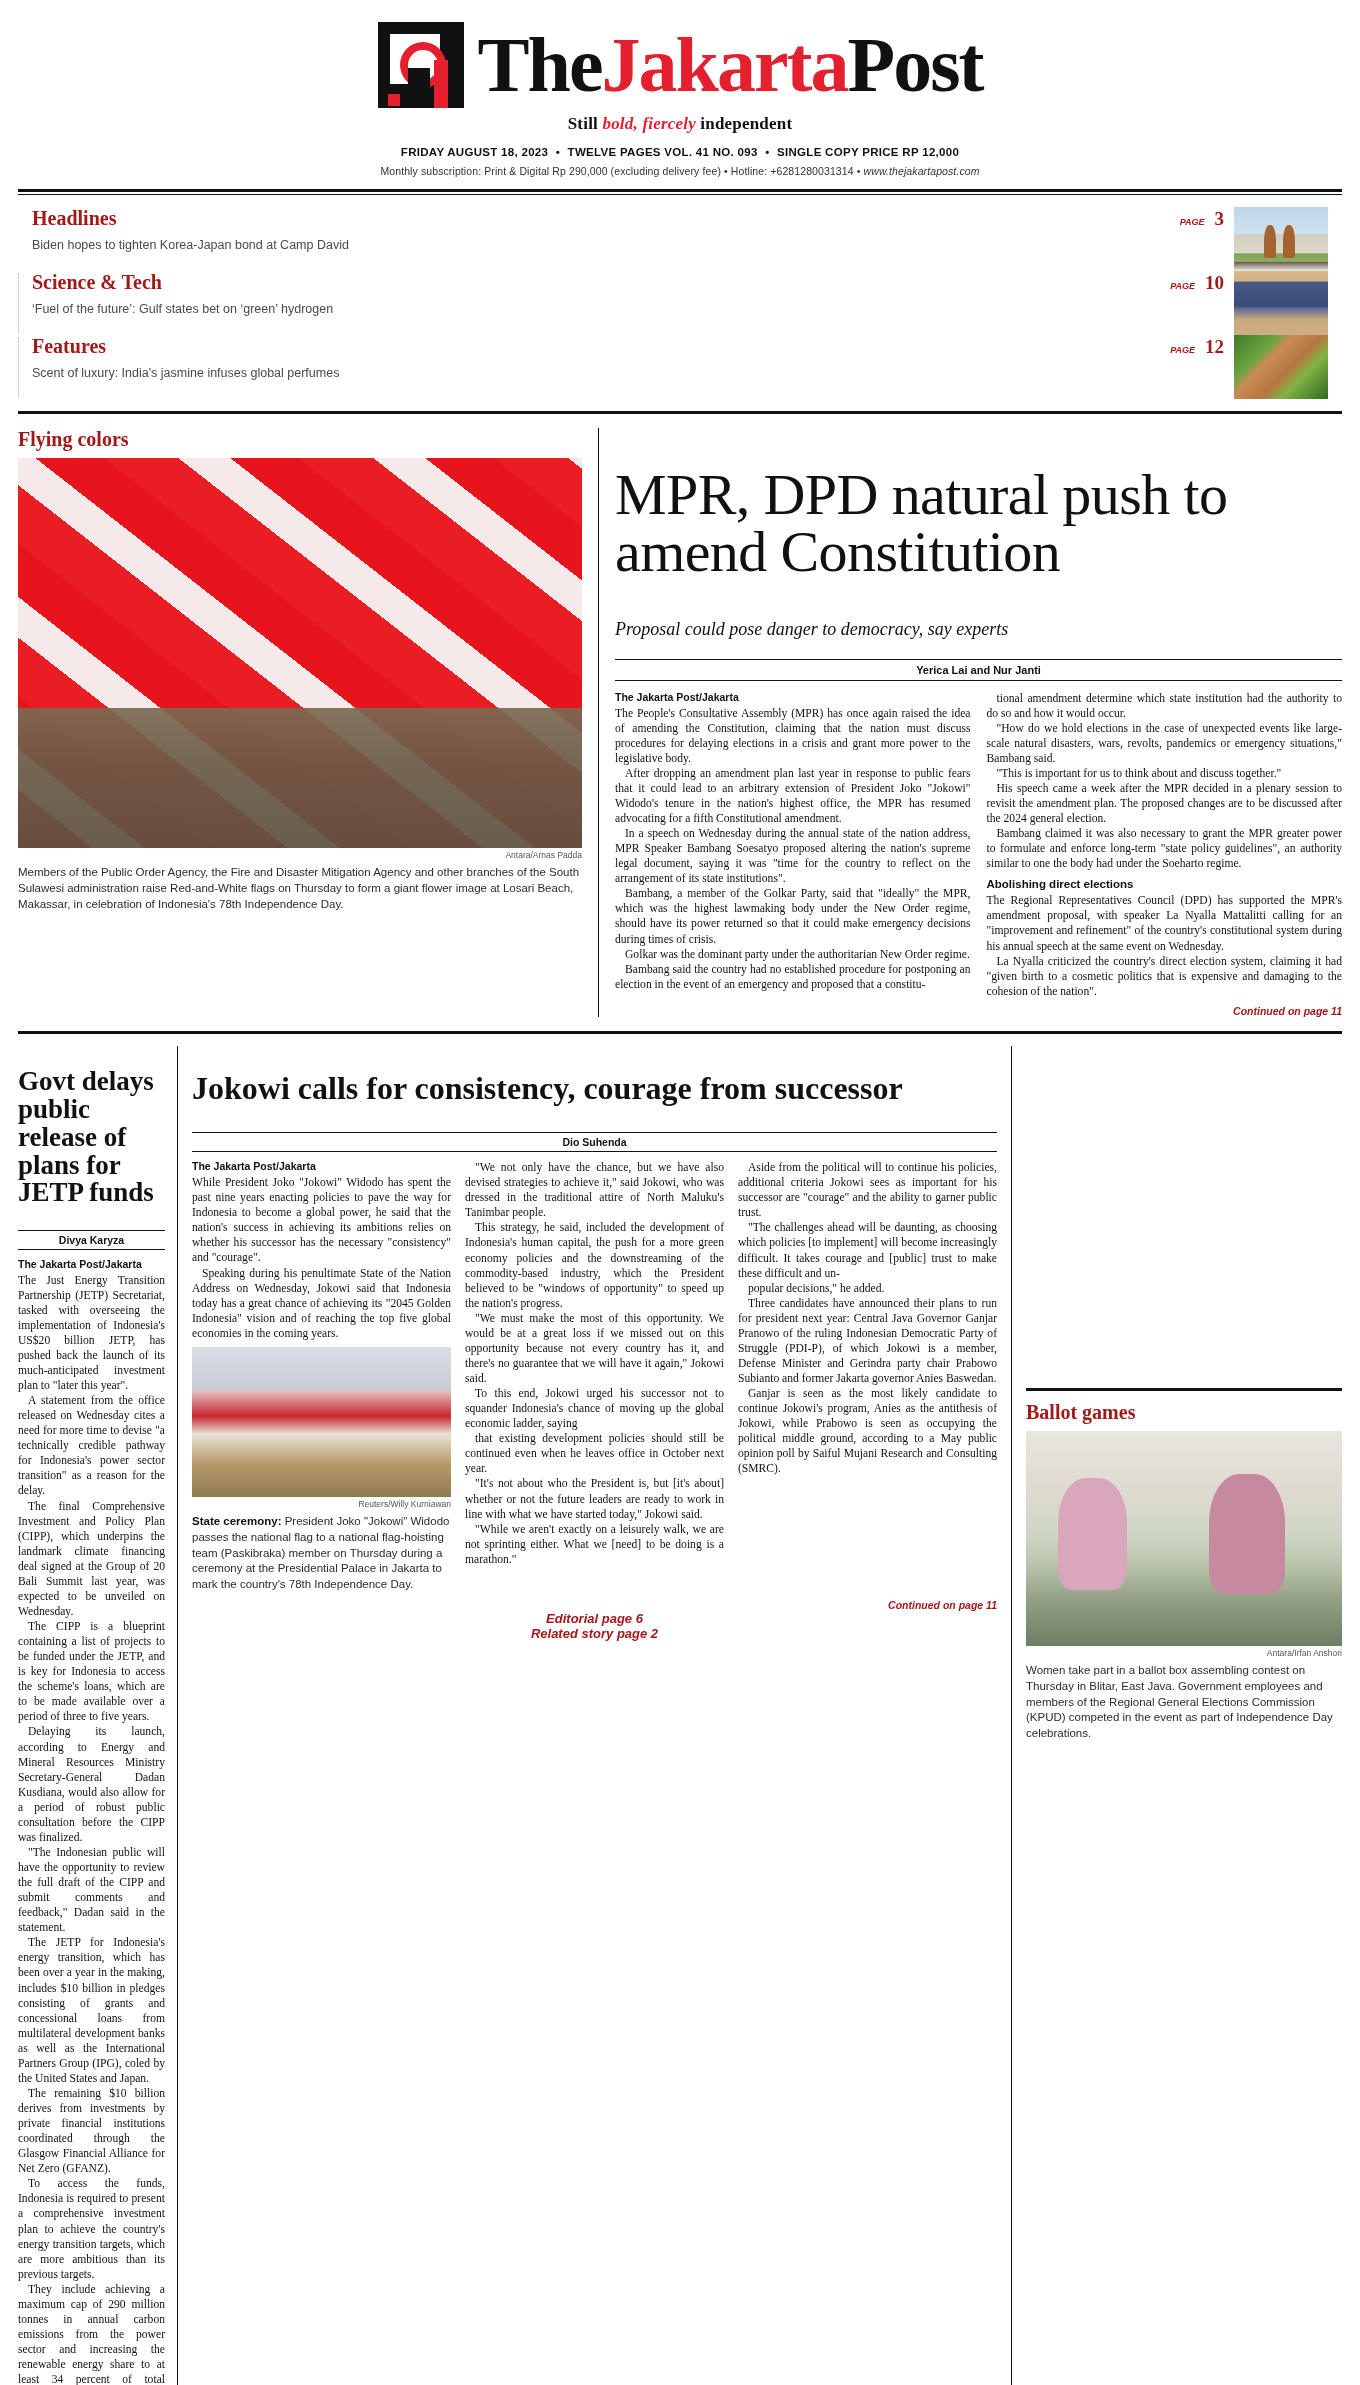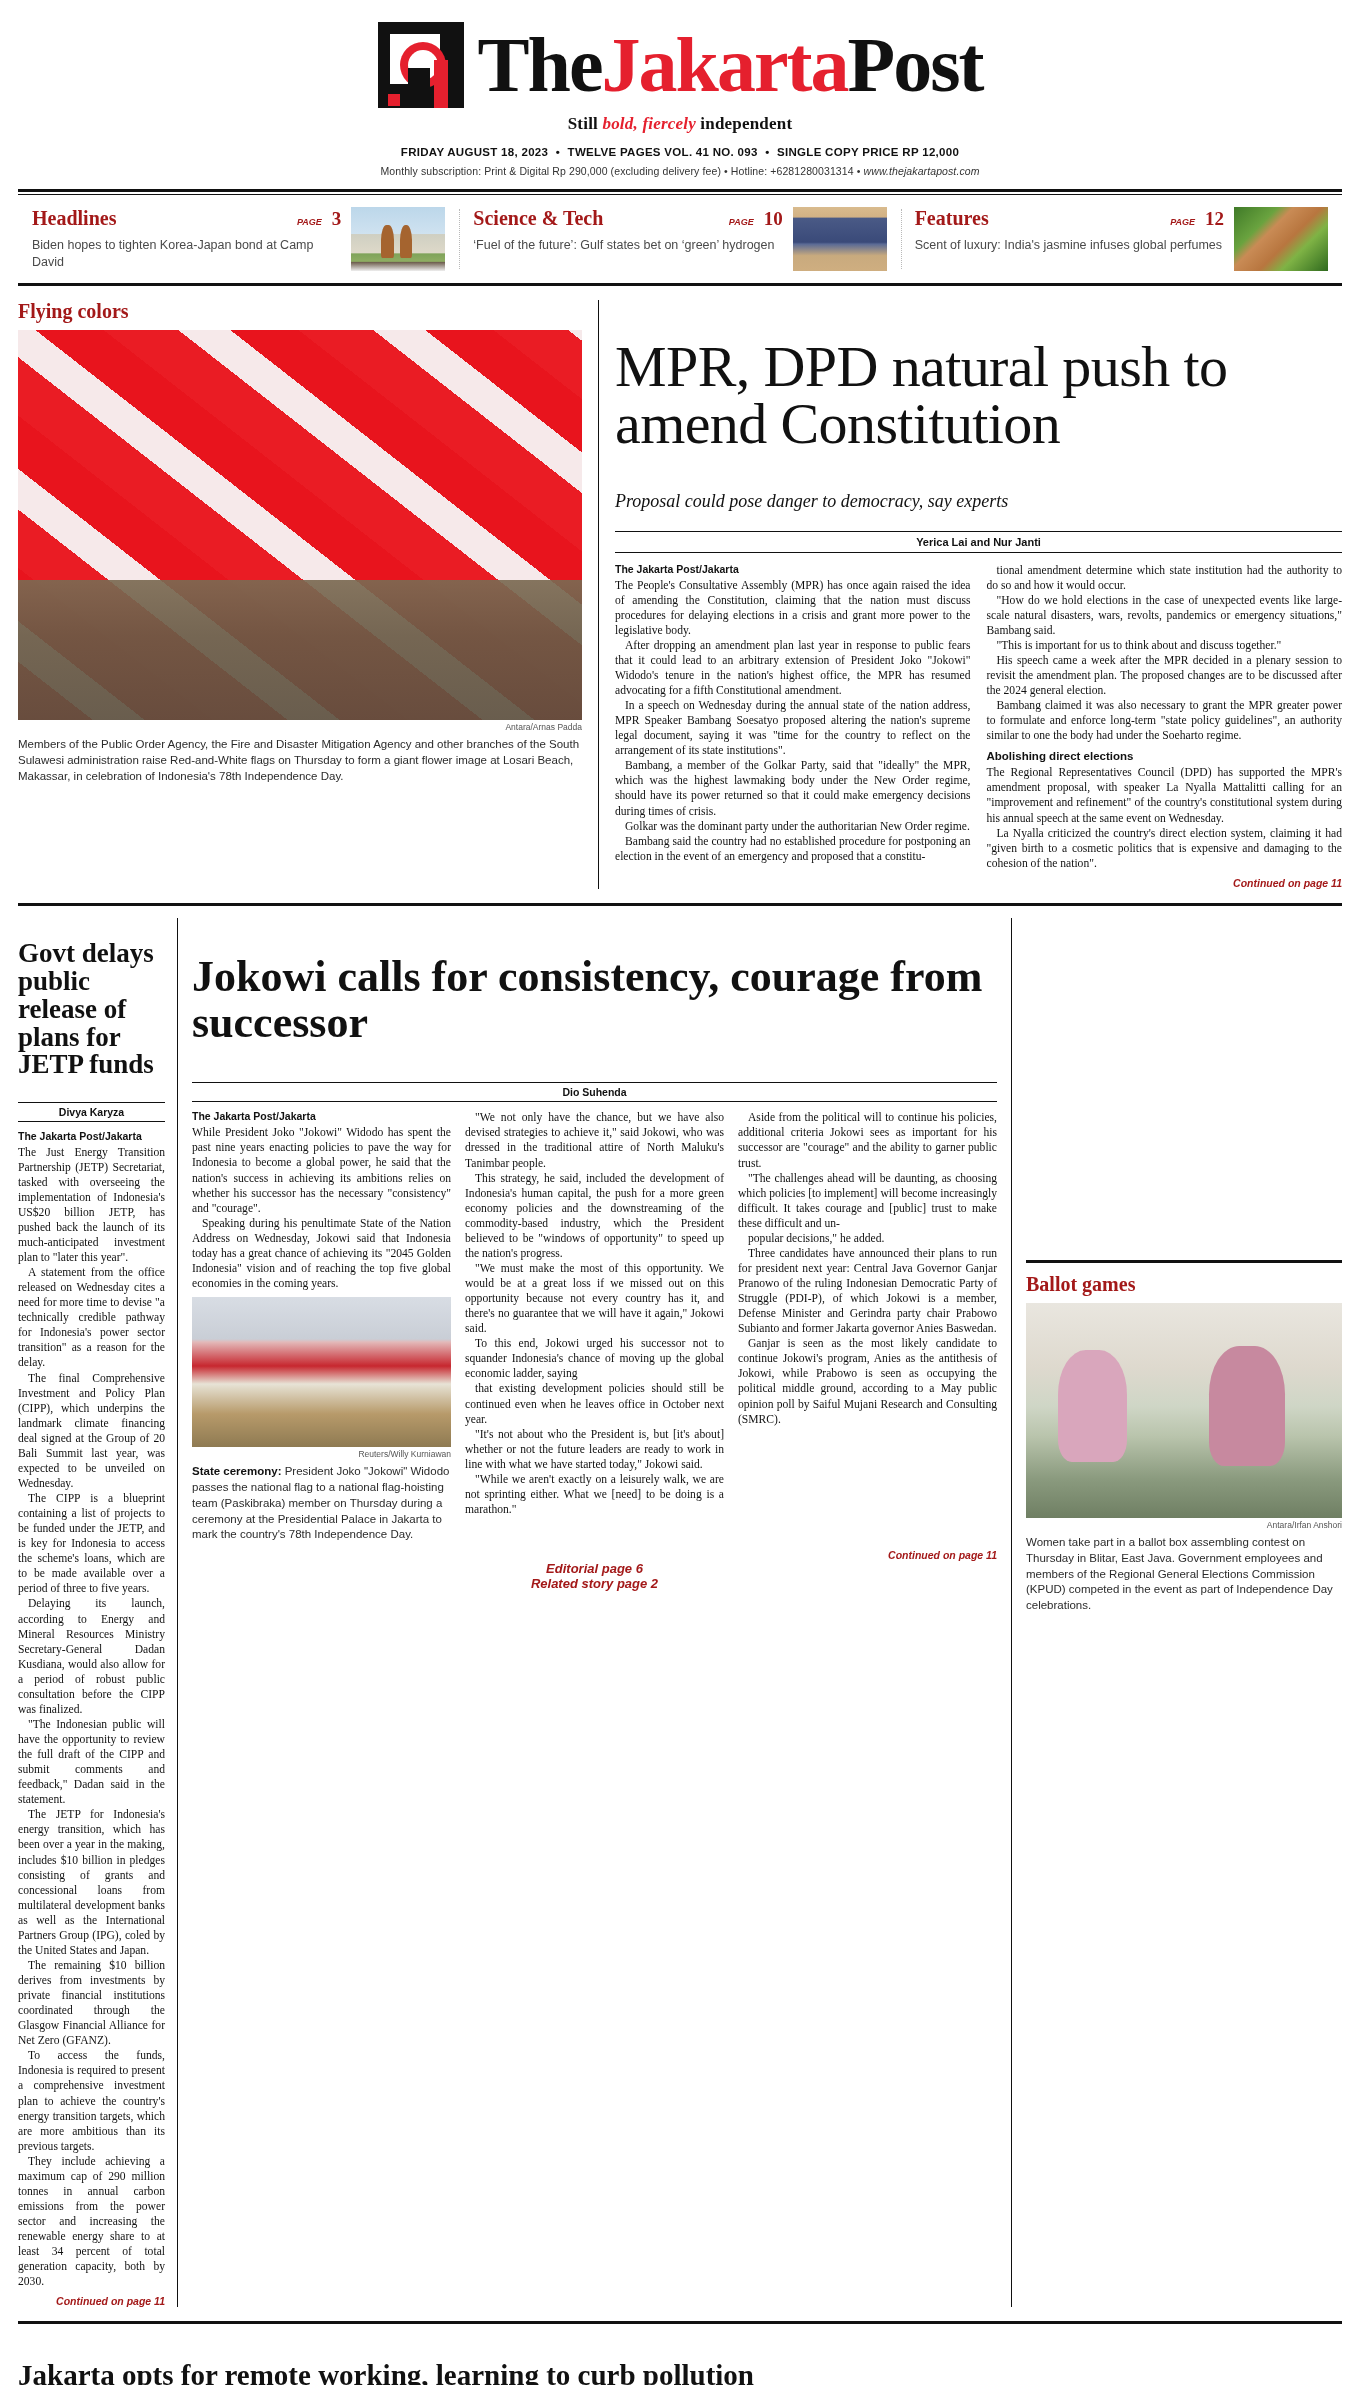--- a/index.html
+++ b/index.html
@@ -41,21 +41,21 @@
   .subline {
     margin-top:7px; font-family:"Liberation Sans", sans-serif;
     font-size:10.5px; color:#333; letter-spacing:0.1px;
   }
   .subline .it { font-style:italic; }
 
   .rule-thick { border-top:3px solid #111; margin-top:12px; }
   .rule-thin  { border-top:1px solid #111; margin-top:2px; }
 
   
-  .teasers { display:flex; padding:12px 0 10px 0; }
+  .teasers { display:flex; padding:12px 0 10px 0;flex-direction:column; }
   .teaser { flex:1; display:flex; align-items:flex-start; gap:10px; padding:0 14px; position:relative; }
   .teaser + .teaser::before {
     content:""; position:absolute; left:0; top:2px; bottom:2px;
     border-left:1px dotted #b9b9b9;
   }
   .teaser-txt { flex:1; }
   .teaser-head { display:flex; align-items:baseline; gap:10px; }
   .teaser-title { font-size:20px; font-weight:bold; color:#a31919; font-family:"Liberation Serif", serif; }
   .teaser-pageword { font-size:9px; font-style:italic; font-weight:bold; color:#a31919; font-family:"Liberation Sans", sans-serif; margin-left:auto; }
   .teaser-pagenum { font-size:19px; font-weight:bold; color:#a31919; font-family:"Liberation Serif", serif; }
@@ -131,21 +131,21 @@
   .jump-line { text-align:center; font-family:"Liberation Sans", sans-serif; font-size:13px;
                font-weight:bold; font-style:italic; color:#a31919; }
 
   
   .band2 { display:flex; margin-top:14px; border-top:3px solid #111; padding-top:12px; }
   .b2-col1 { width:160px; flex:0 0 160px; padding-right:12px; border-right:1px solid #111; }
   .b2-col2 { flex:1; padding:0 14px; border-right:1px solid #111; }
   .b2-col3 { width:330px; flex:0 0 330px; padding-left:14px; }
 
   .hl-med { font-size:27px; line-height:1.03; font-family:"Liberation Serif", serif; color:#111; }
-  .hl-big { font-size:44px; line-height:1.04; font-family:"Liberation Serif", serif; color:#111; }
+  .hl-big { font-size:32px; line-height:1.04; font-family:"Liberation Serif", serif; color:#111; }
 
   .mini-rule { border-top:1px solid #111; margin:8px 0 0 0; }
   .mini-byline { text-align:center; font-family:"Liberation Sans", sans-serif; font-size:10.5px;
                  font-weight:bold; padding:3px 0; border-bottom:1px solid #111; }
 
   .inline-photo { width:100%; height:150px; overflow:hidden; margin-top:6px; }
 
   
   .ballot-sec { margin-top:12px; border-top:3px solid #111; padding-top:10px; }
   .ballot-photo { width:100%; height:215px; overflow:hidden; margin-top:6px; }

